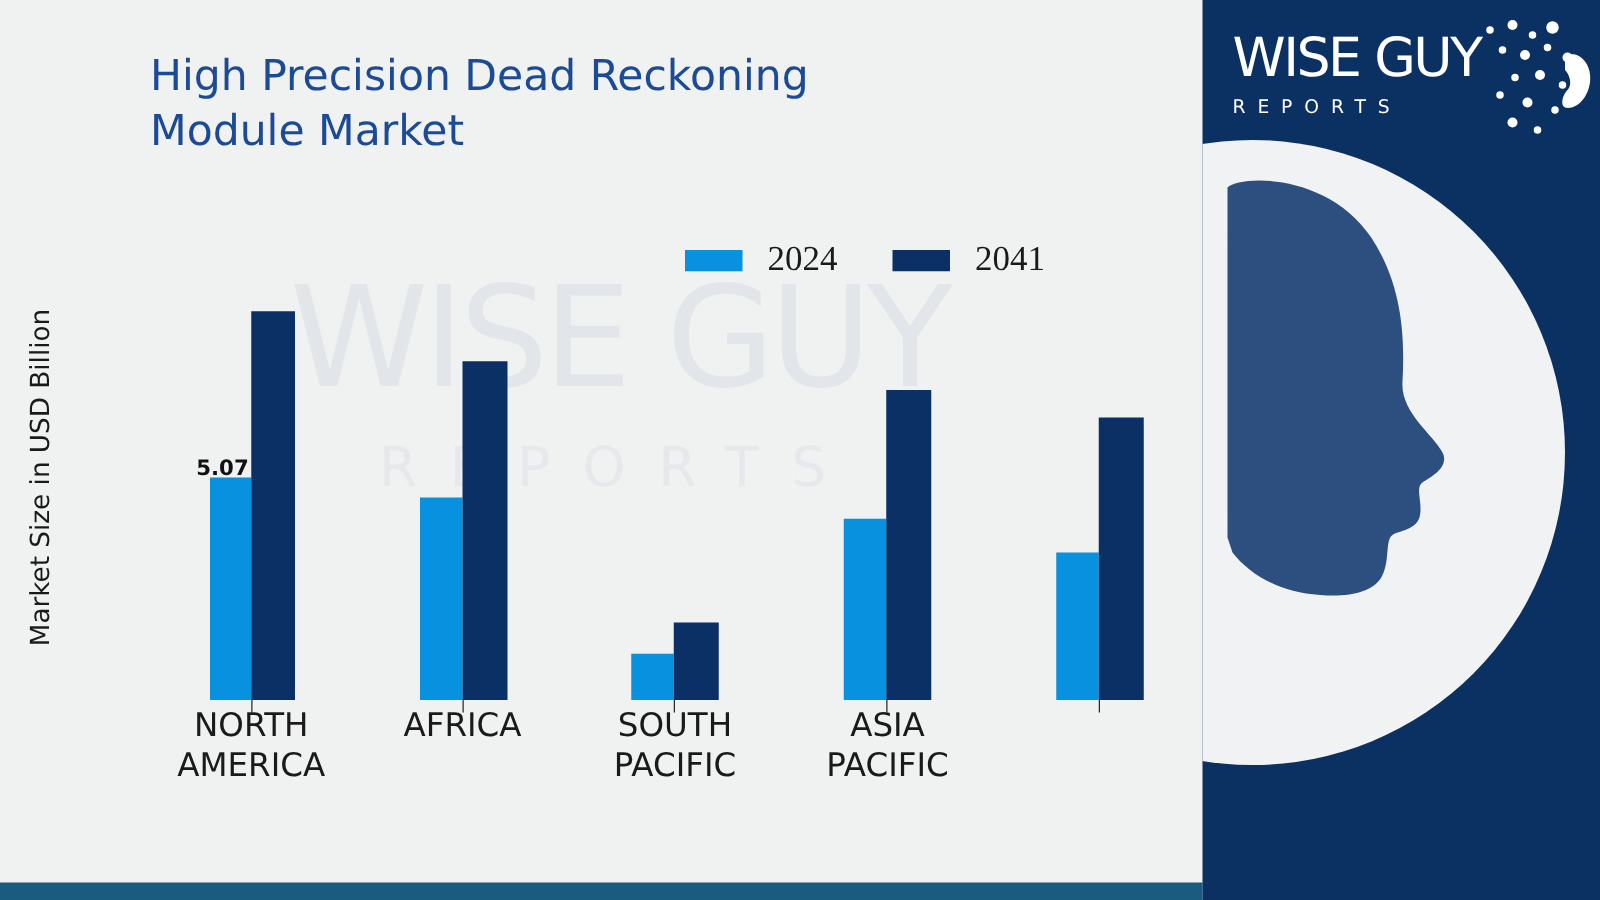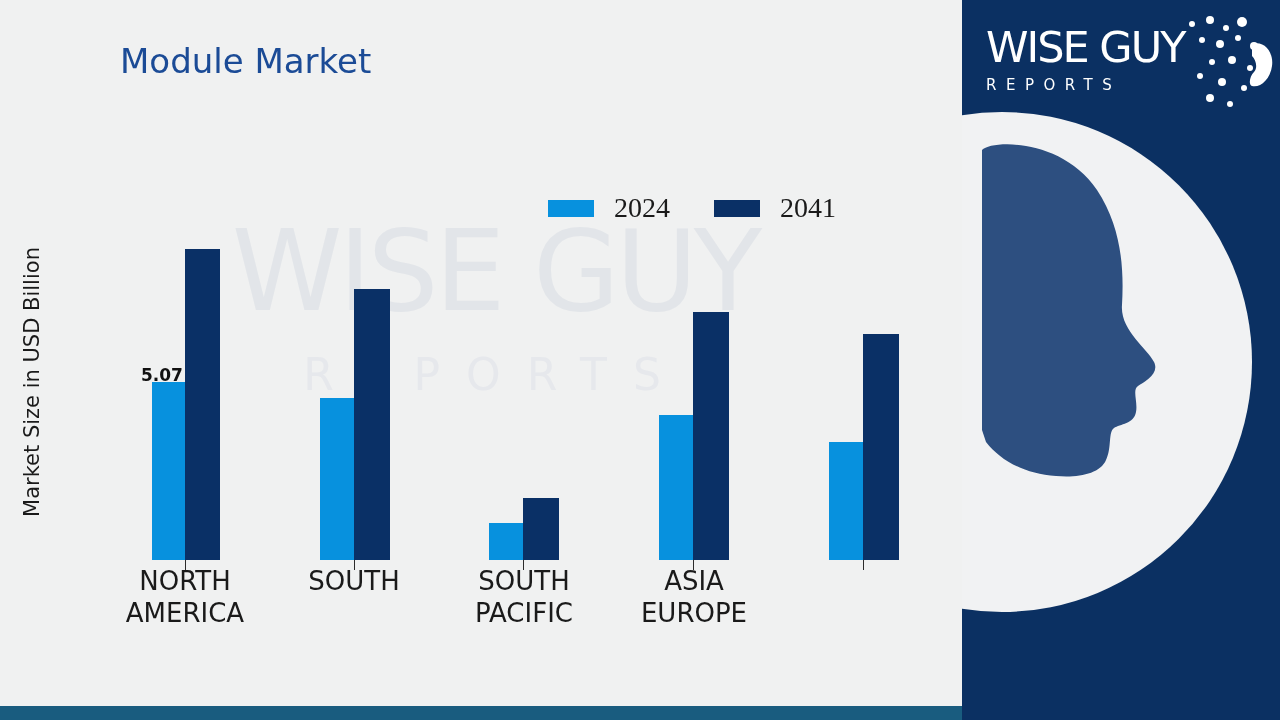--- a/index.html
+++ b/index.html
@@ -174,21 +174,21 @@
     display: block;
   }
   .legend-text {
     font-size: 28px;
     color: #1a1a1a;
     font-family: Liberation Serif, serif;
   }
 
   .plot {
     position: absolute;
-    left: 0;
+    left: 16px;
     top: 0;
     width: 962px;
     height: 720px;
   }
   .bar {
     position: absolute;
     bottom: 160px;
   }
   .bar-label {
     position: absolute;
@@ -220,20 +220,21 @@
 <body>
 
 <div id="root">
 
   <div class="watermark">
     <div class="wm-main">WISE GUY</div>
     <div class="wm-sub">REPORTS</div>
   </div>
 
   <div class="chart-title">
+    <div>High Precision Dead Reckoning</div>
     <div>Module Market</div>
   </div>
 
   <div class="chart-area">
 
     <div class="y-axis-label">Market Size in USD Billion</div>
 
     <div class="legend">
       <div class="legend-item">
         <span class="legend-swatch" style="background:#0791de"></span>
@@ -249,31 +250,31 @@
 
       <div class="bar" style="left:152px;width:33px;height:178px;background:#0791de"></div>
       <div class="bar" style="left:185px;width:35px;height:311px;background:#0a3066"></div>
       <div class="bar-label" style="left:141px;top:365px;">5.07</div>
       <div class="tick" style="left:185px"></div>
       <div class="cat-label" style="left:105px">NORTH AMERICA</div>
 
       <div class="bar" style="left:320px;width:34px;height:162px;background:#0791de"></div>
       <div class="bar" style="left:354px;width:36px;height:271px;background:#0a3066"></div>
       <div class="tick" style="left:354px"></div>
-      <div class="cat-label" style="left:274px">SOUTH</div>
+      <div class="cat-label" style="left:274px">AFRICA</div>
 
       <div class="bar" style="left:489px;width:34px;height:37px;background:#0791de"></div>
       <div class="bar" style="left:523px;width:36px;height:62px;background:#0a3066"></div>
       <div class="tick" style="left:523px"></div>
       <div class="cat-label" style="left:444px">SOUTH PACIFIC</div>
 
       <div class="bar" style="left:659px;width:34px;height:145px;background:#0791de"></div>
       <div class="bar" style="left:693px;width:36px;height:248px;background:#0a3066"></div>
       <div class="tick" style="left:693px"></div>
-      <div class="cat-label" style="left:614px">ASIA EUROPE</div>
+      <div class="cat-label" style="left:614px">ASIA PACIFIC</div>
 
       <div class="bar" style="left:829px;width:34px;height:118px;background:#0791de"></div>
       <div class="bar" style="left:863px;width:36px;height:226px;background:#0a3066"></div>
       <div class="tick" style="left:863px"></div>
 
     </div>
   </div>
 
   <div class="bottom-strip"></div>
 

